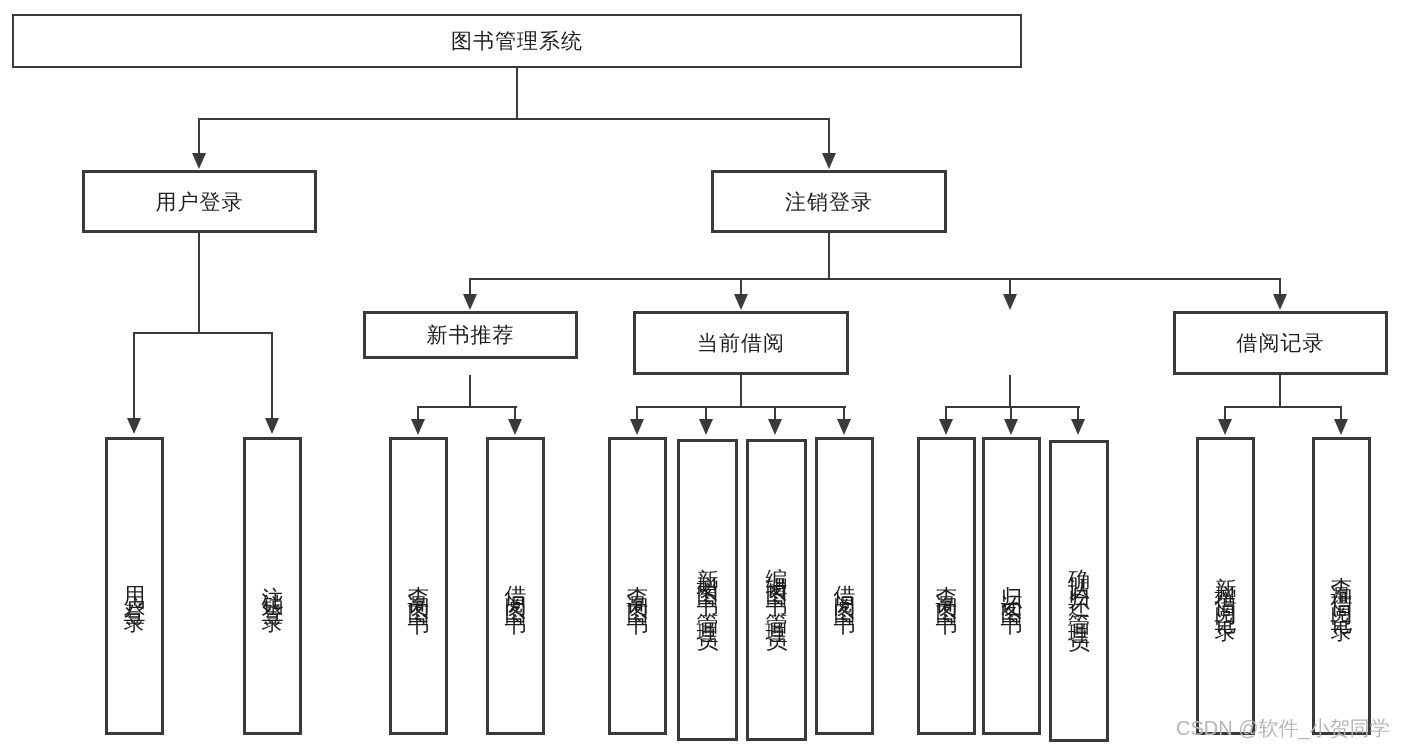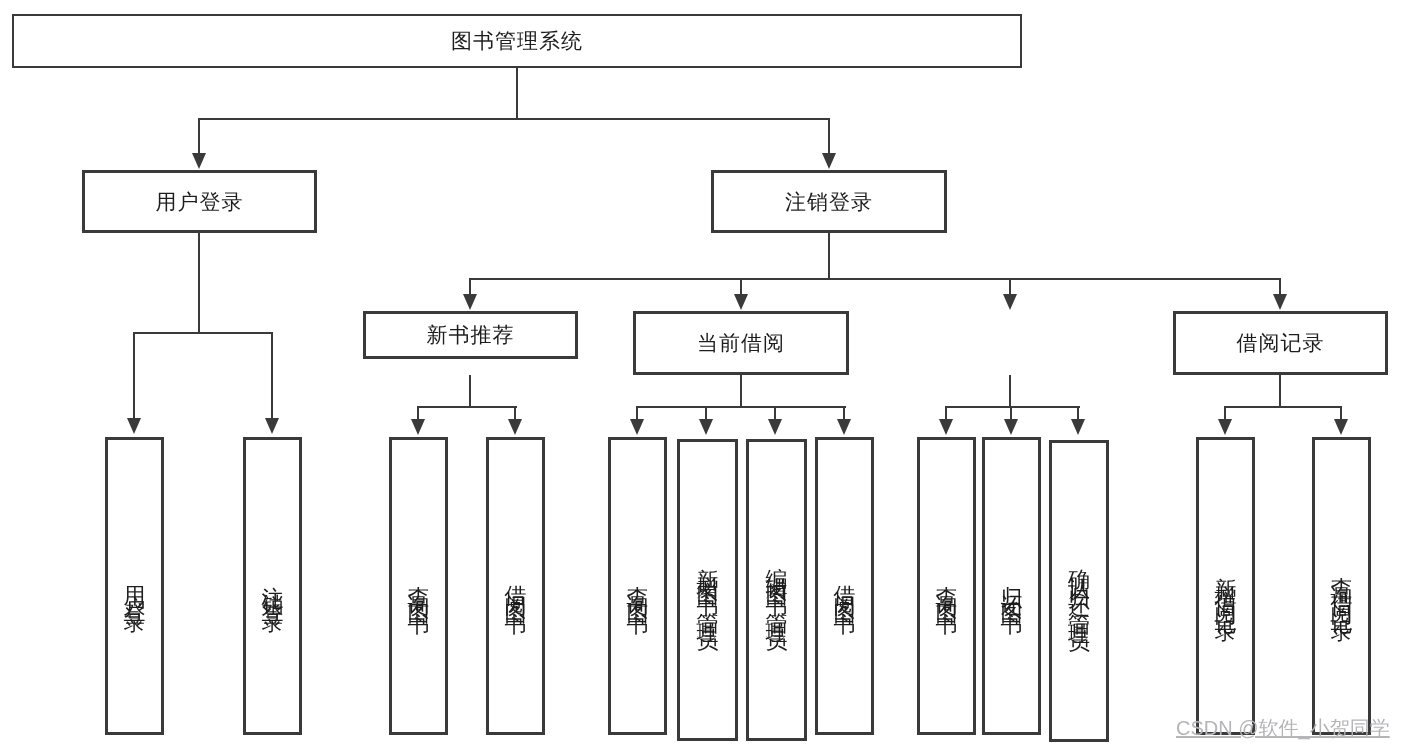--- a/index.html
+++ b/index.html
@@ -51,21 +51,20 @@
     border-right:7px solid transparent;
     border-top:16px solid var(--line,#3a3a3a);
   }
   .watermark{
     position:absolute;
     left:1176px;top:715px;
     font-size:20px;
     color:var(--watermark,#b5b5b8);
     white-space:nowrap;
     z-index:5;
-    text-decoration:underline;
   }
 </style>
 </head>
 <body>
 
 <div id="canvas">
 
   <div class="box thin" style="left:12px;top:14px;width:1010px;height:54px;">
     <span>图书管理系统</span>
   </div>

